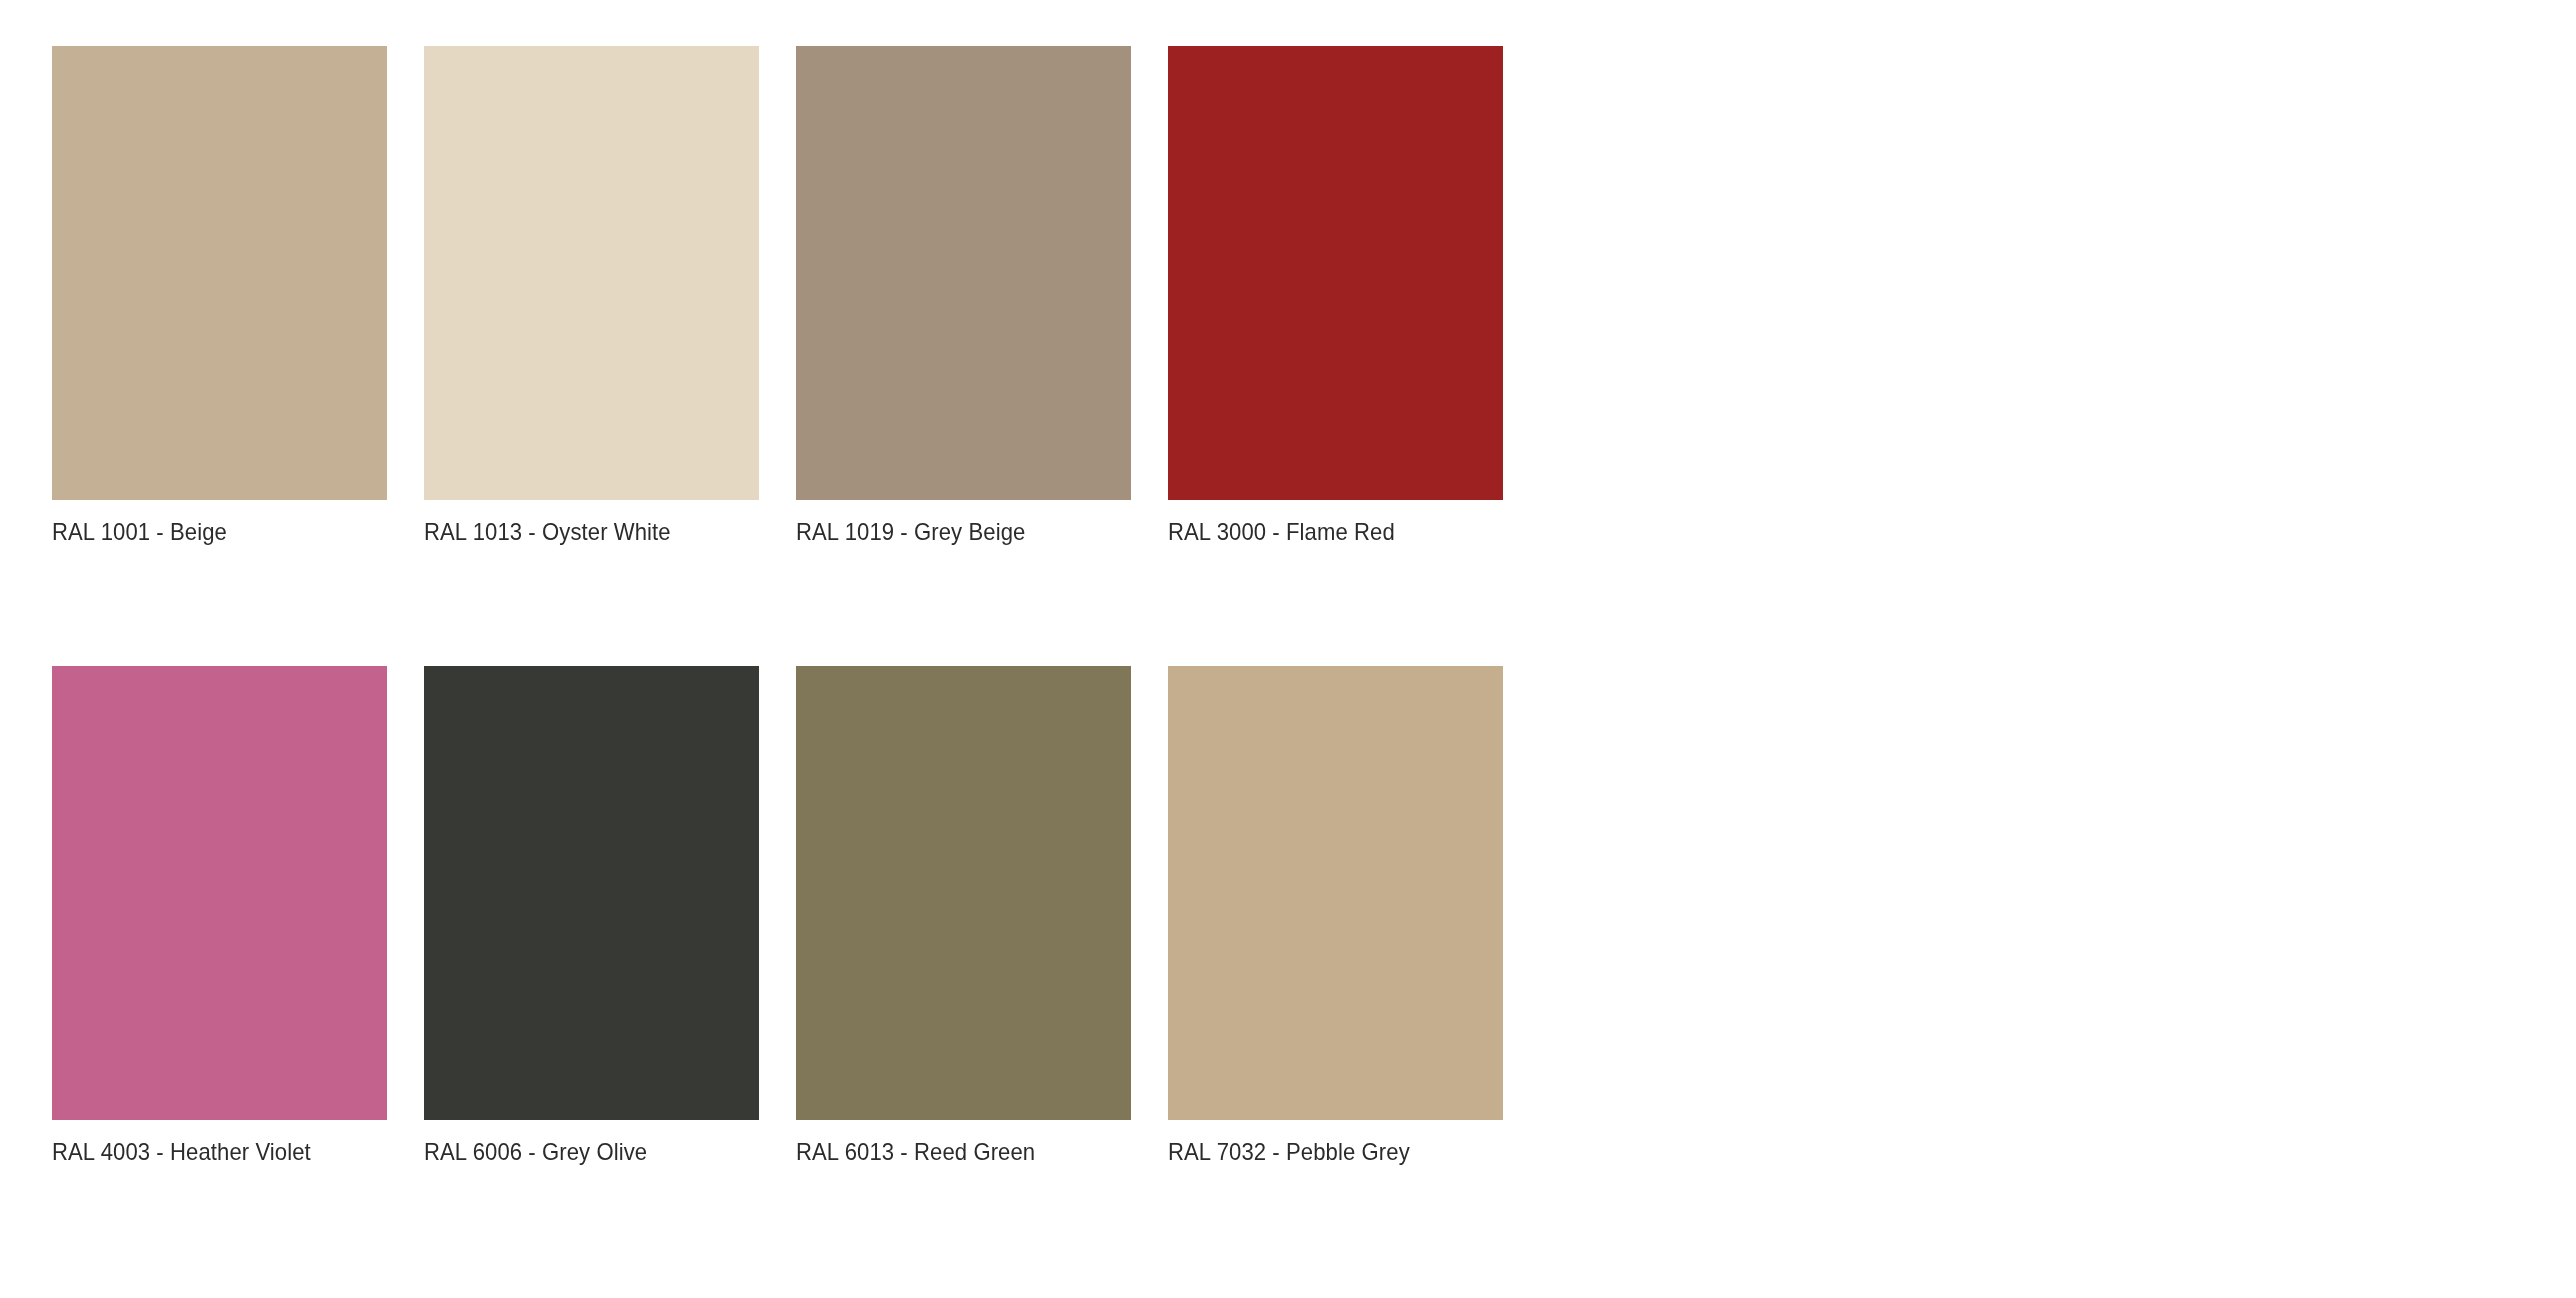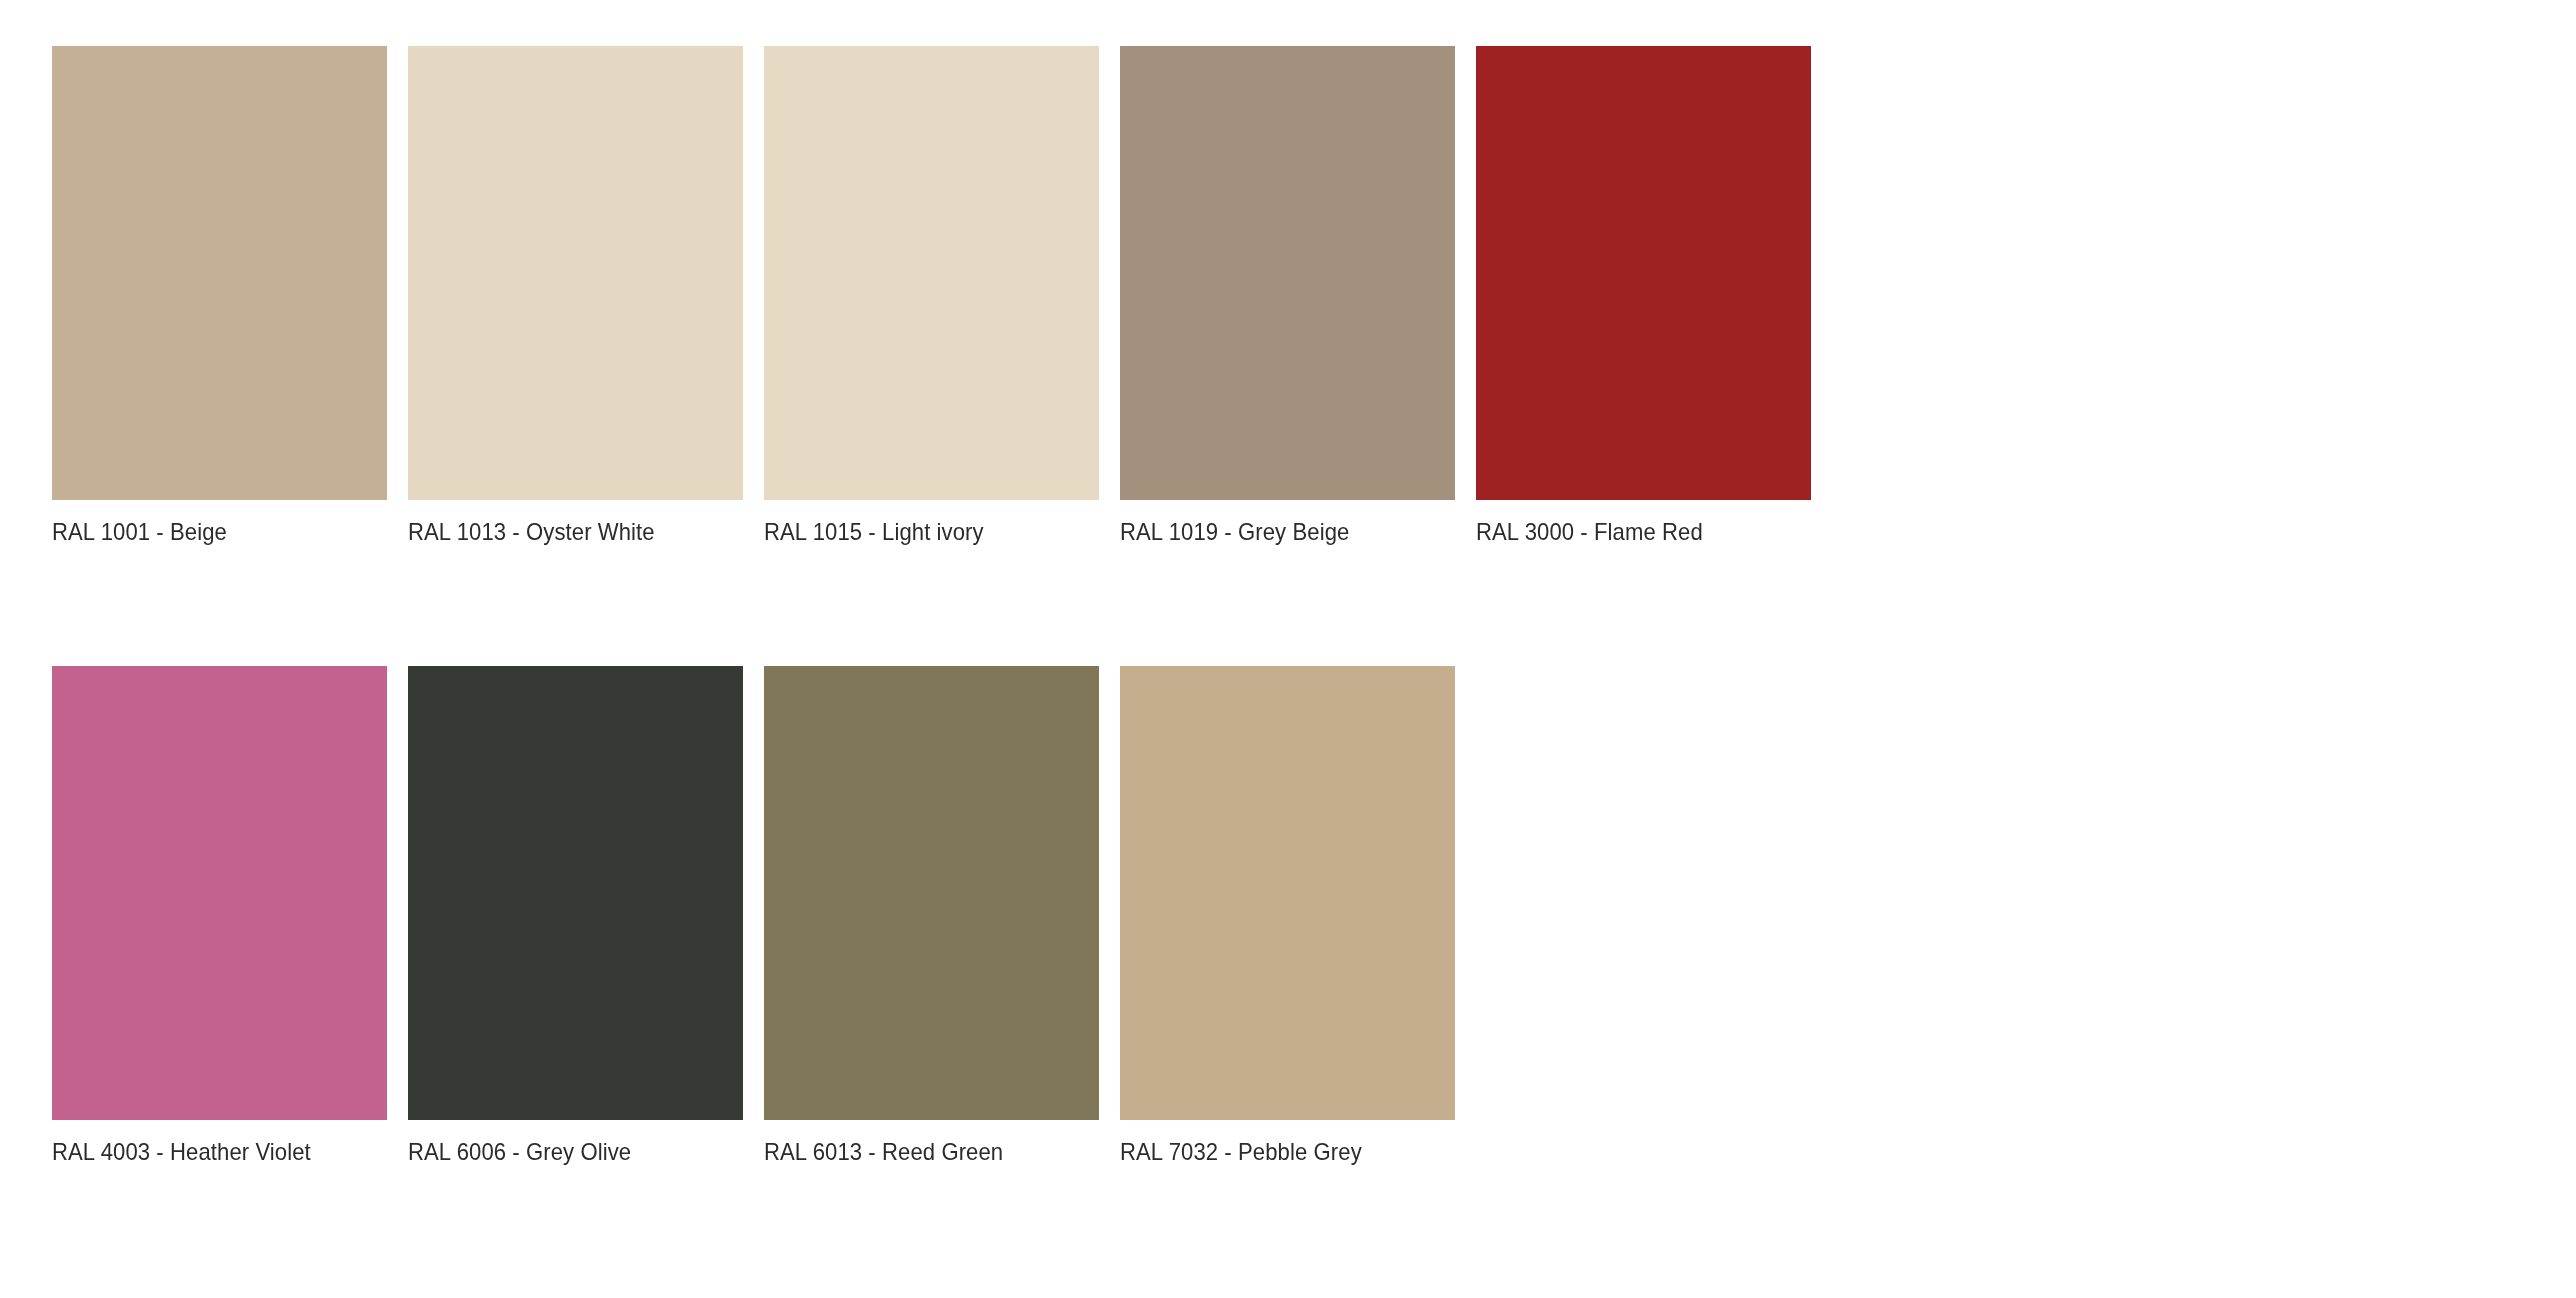--- a/index.html
+++ b/index.html
@@ -20,20 +20,21 @@
     width: 2576px;
     height: 1299px;
     padding: 46px 0 0 52px;
     background: #ffffff;
   }
   .swatch-row {
     display: flex;
     flex-direction: row;
     align-items: center;
     margin-bottom: 119px;
+    gap: 16px;
   }
   .swatch-row:last-child {
     margin-bottom: 8px;
   }
   .swatch-cell {
     width: 335px;
     margin-right: 21px;
     display: flex;
     flex-direction: column;
   }
@@ -66,24 +67,20 @@
   <div class="swatch-row">
     <div class="swatch-cell">
       <div class="swatch-chip" style="background-color: rgb(196, 176, 149);"></div>
       <div class="swatch-label">RAL 1001 - Beige</div>
     </div>
     <div class="swatch-cell">
       <div class="swatch-chip" style="background-color: rgb(228, 216, 195);"></div>
       <div class="swatch-label">RAL 1013 - Oyster White</div>
     </div>
     <div class="swatch-cell">
-      <div class="swatch-chip" style="background-color: rgb(230, 218, 197);"></div>
-      <div class="swatch-label">RAL 1015 - Light ivory</div>
-    </div>
-    <div class="swatch-cell">
       <div class="swatch-chip" style="background-color: rgb(163, 144, 125);"></div>
       <div class="swatch-label">RAL 1019 - Grey Beige</div>
     </div>
     <div class="swatch-cell">
       <div class="swatch-chip" style="background-color: rgb(158, 33, 33);"></div>
       <div class="swatch-label">RAL 3000 - Flame Red</div>
     </div>
   </div>
 
   <div class="swatch-row">

